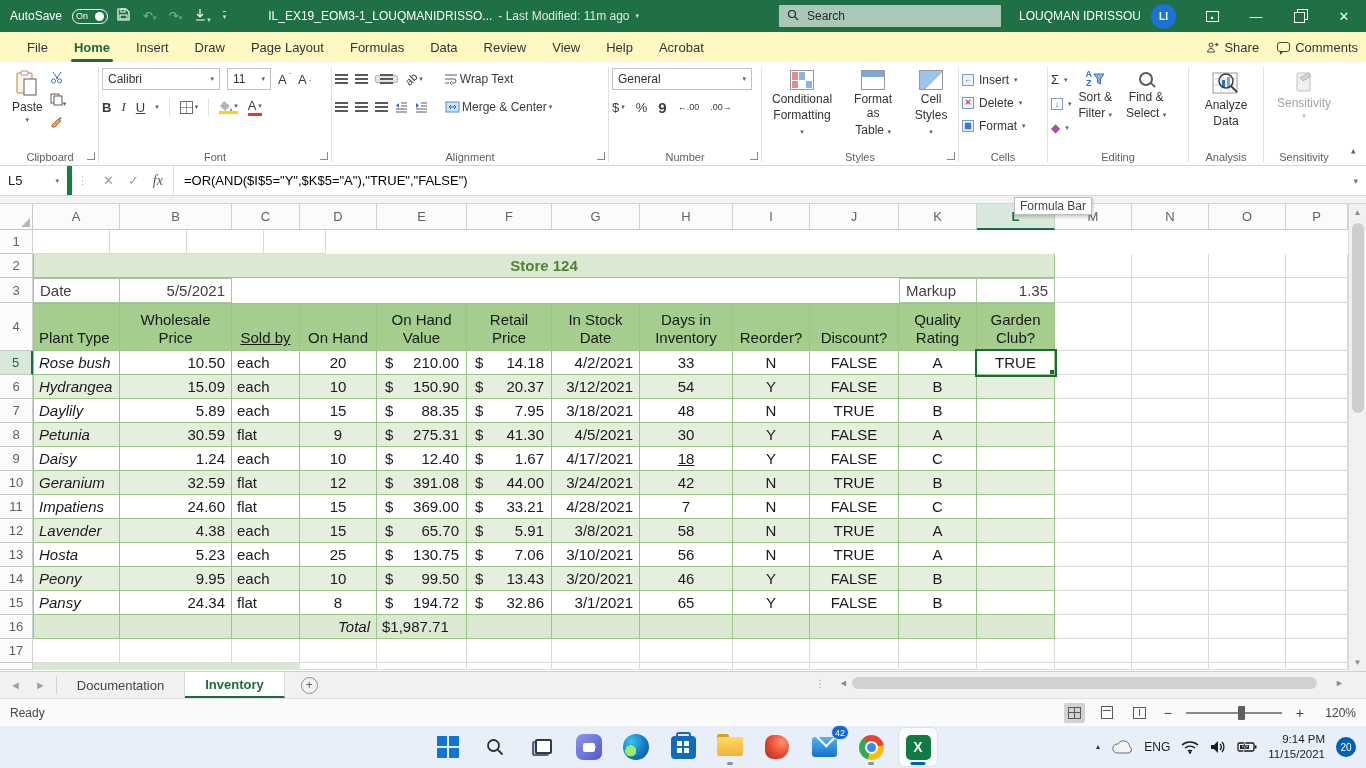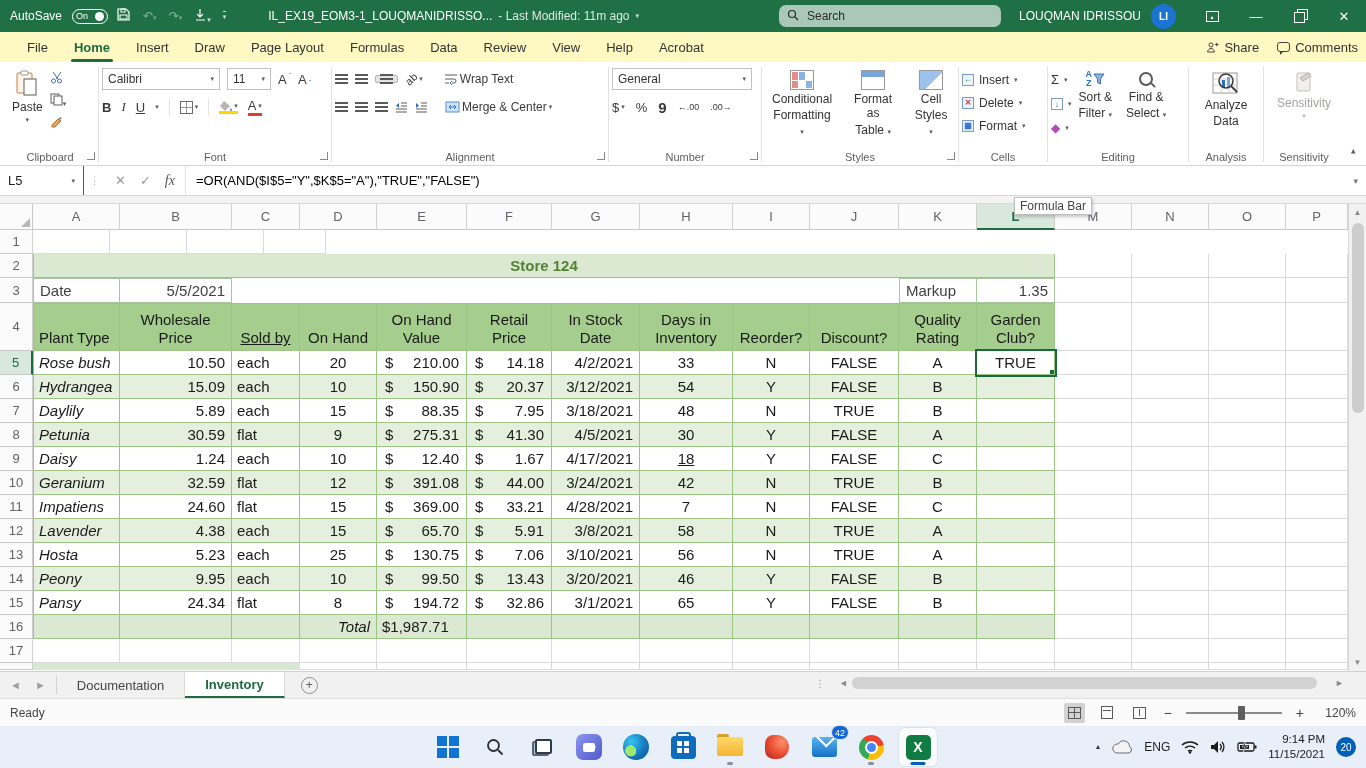--- a/index.html
+++ b/index.html
@@ -8,21 +8,21 @@
 .titlebar{height:32px;background:#1f7045;color:#fff;display:flex;align-items:center;padding-left:10px;font-size:12px;position:relative}
 .tb-left{display:flex;align-items:center;gap:10px}
 .pill{border:1px solid #fff;border-radius:8px;height:15px;width:36px;display:flex;align-items:center;justify-content:space-between;padding:0 3px;cursor:default}
 .pill .knob{width:9px;height:9px;border-radius:50%;background:#fff}
 .pill span{font-size:9px}
 .qat{display:flex;align-items:center;gap:12px;margin-left:8px}
 .qat .dim{opacity:.45}
 .cvw{font-size:7px;opacity:.8}
 .fname{display:flex;align-items:center;gap:6px;margin-left:42px;white-space:nowrap}
 .fname .mod{opacity:.85}
-.searchpill{margin-left:auto;width:222px;height:22px;background:rgba(255,255,255,.62);border-radius:7px;display:flex;align-items:center;gap:8px;padding:0 8px;color:#2b2b2b}
+.searchpill{margin-left:auto;width:222px;height:22px;background:rgba(255,255,255,.62);border-radius:1px;display:flex;align-items:center;gap:8px;padding:0 8px;color:#2b2b2b}
 .searchpill svg{flex:0 0 auto}
 .userblock{display:flex;align-items:center;gap:10px;margin-left:18px}
 .avatar{width:25px;height:25px;border-radius:50%;background:#1b74d1;display:flex;align-items:center;justify-content:center;font-size:10px;font-weight:bold}
 .winbtns{display:flex;align-items:stretch;height:32px;margin-left:14px}
 .winbtn{width:44px;display:flex;align-items:center;justify-content:center;font-size:13px}
 .rdo{width:13px;height:11px;border:1px solid #fff;display:flex;align-items:center;justify-content:center;font-size:6px}
 .restore{position:relative;width:10px;height:10px}
 .restore:before{content:"";position:absolute;left:2px;top:-2px;width:9px;height:9px;border:1px solid #fff}
 .restore:after{content:"";position:absolute;left:-1px;top:1px;width:9px;height:9px;border:1px solid #fff;background:#1f7045}
 
@@ -59,21 +59,21 @@
 .fti{width:24px;height:20px;border:1px solid #9a9896;background:linear-gradient(#79a7dd 0 6px,#fff 6px),linear-gradient(#c9c7c5,#c9c7c5) center/100% 1px no-repeat}
 .csi{width:24px;height:20px;border:1px solid #9a9896;background:linear-gradient(135deg,#9cc3ee 0 60%,#fff 60%)}
 .cellrow{display:flex;align-items:center;gap:5px;height:21px;white-space:nowrap}
 .ci{width:12px;height:12px;border:1px solid #7a9cc6;background:#eaf1fa;font-size:8px;display:flex;align-items:center;justify-content:center;color:#c43e3e;font-weight:bold}
 .mag{width:12px;height:12px;border:2px solid #5a5a5a;border-radius:50%;position:relative}
 .mag:after{content:"";position:absolute;width:6px;height:2px;background:#5a5a5a;transform:rotate(45deg);right:-5px;bottom:-2px}
 .gray{color:#a5a3a1}
 .collapse{position:absolute;right:10px;bottom:8px;font-size:9px;color:#5f5d5b;transform:rotate(180deg)}
 
 .fbar{height:30px;background:#fff;border-bottom:1px solid #d8d8d8;display:flex;align-items:center;font-size:13px}
-.namebox{width:84px;height:100%;display:flex;align-items:center;justify-content:space-between;padding:0 8px;border-right:1px solid #15803d;color:#222}
+.namebox{width:72px;height:100%;display:flex;align-items:center;justify-content:space-between;padding:0 8px;border-right:5px solid #15803d;color:#222}
 .dots{color:#b5b5b5;padding:0 5px;font-size:11px}
 .fbtns{display:flex;align-items:center;gap:14px;padding:0 10px;border-right:1px solid #e1e1e1;height:100%;color:#9a9a9a}
 .fx{font-style:italic;font-family:"Liberation Serif",serif;color:#555;font-size:14px}
 .ftext{padding-left:10px;color:#000;flex:1}
 .fexp{padding:0 8px;color:#777;font-size:9px}
 .gapstrip{height:8px;background:#f3f3f3;border-bottom:1px solid #d8d8d8}
 
 .sheet{position:relative;width:1366px;height:467px;background:#fff;overflow:hidden}
 .srow{display:flex}
 .corner{width:33px;background:#fbfbfb;border-right:1px solid #c8c8c8;border-bottom:1px solid #c8c8c8;position:relative;flex:0 0 auto}

